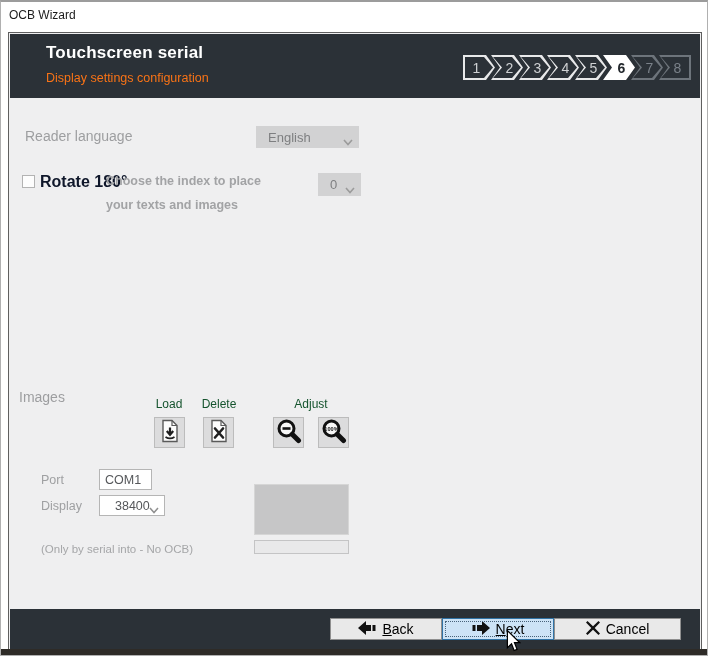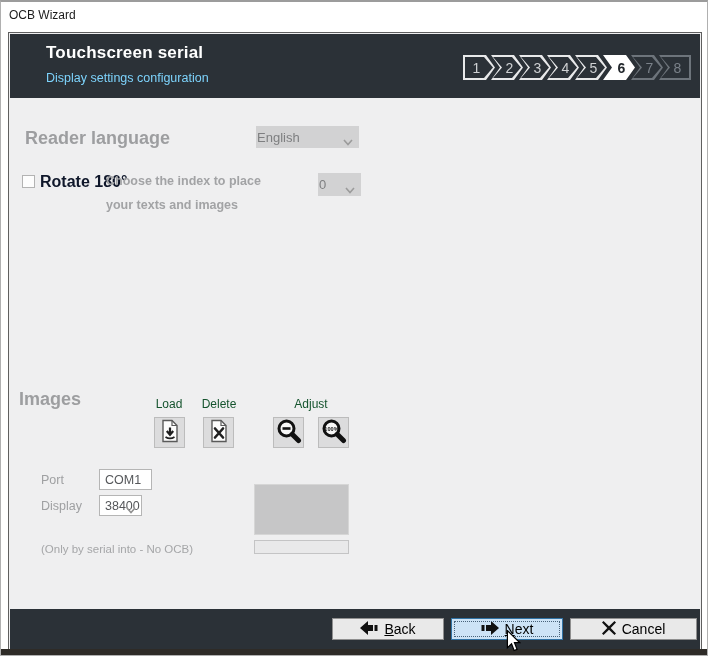--- a/index.html
+++ b/index.html
@@ -30,45 +30,45 @@
   .header {
     position: absolute; top: 1px; left: 1px; right: 1px; height: 64px;
     background: #2b3137;
   }
   .header-title {
     position: absolute; left: 36px; top: 9px;
     color: #ffffff; font-size: 17px; font-weight: bold; letter-spacing: .2px;
   }
   .header-subtitle {
     position: absolute; left: 36px; top: 37px;
-    color: #7dd3fc; font-size: 12.5px;
+    color: #f97316; font-size: 12.5px;
   }
   .steps { position: absolute; right: 9px; top: 21px; display: flex; }
   .chev { position: relative; width: 32px; height: 25px; }
   .chev + .chev { margin-left: -4px; }
   .chev .bg, .chev .fg { clip-path: polygon(0 0, calc(100% - 9px) 0, 100% 50%, calc(100% - 9px) 100%, 0 100%, 9px 50%); }
   .chev.first .bg, .chev.first .fg { clip-path: polygon(0 0, calc(100% - 9px) 0, 100% 50%, calc(100% - 9px) 100%, 0 100%); }
   .chev.last .bg, .chev.last .fg { clip-path: polygon(0 0, 100% 0, 100% 100%, 0 100%, 9px 50%); }
   .chev .bg { position: absolute; inset: 0; background: #e8e9ea; }
   .chev .fg { position: absolute; inset: 2px; background: #2b3137; }
   .chev .num {
     position: absolute; inset: 0; display: flex; align-items: center; justify-content: center;
     padding-left: 5px; font-size: 14px; color: #cfd1d3;
   }
   .chev.first .num { padding-left: 0; padding-right: 5px; }
   .chev.active .bg, .chev.active .fg { background: #ffffff; }
   .chev.active .num { color: #23282d; font-weight: bold; }
   .chev.future .bg { background: #6d747b; }
   .chev.future .num { color: #7b828a; }
 
   
-  .lbl-strong { position: absolute; font-size: 18px; font-weight: bold; color: #9d9ea0; }
+  .lbl-strong { position: absolute; font-size: 14px; font-weight: normal; color: #9d9ea0; }
   .sel-disabled {
     position: absolute; background: #d2d2d3; color: #7e7f81; font-size: 13px;
-    display: flex; align-items: center; padding-left: 1px;
+    display: flex; align-items: center; padding-left: 12px;
   }
   .sel-disabled .dd-arrow { position: absolute; right: 6px; top: 8px; }
   .checkbox {
     position: absolute; left: 13px; top: 142px; width: 13px; height: 13px;
     background: #fdfdfd; border: 1px solid #b3b3b3;
   }
   .rotate-lbl { position: absolute; left: 31px; top: 140px; font-size: 16px; font-weight: bold; color: #0f172a; }
   .index-hint { position: absolute; left: 97px; top: 136px; width: 158px; font-size: 12.5px; font-weight: bold; color: #a2a3a5; line-height: 24px; }
 
   
@@ -80,35 +80,35 @@
   }
 
   
   .ser-lbl { position: absolute; font-size: 12.5px; color: #9fa0a2; }
   .port-input {
     position: absolute; left: 90px; top: 436px; width: 53px; height: 21px;
     border: 1px solid #b5b5b5; background: #fff; color: #55575a; font-size: 12.5px;
     padding-left: 5px; font-family: "Liberation Sans", sans-serif;
   }
   .baud-select {
-    position: absolute; left: 90px; top: 462px; width: 43px; height: 21px;
+    position: absolute; left: 90px; top: 462px; width: 66px; height: 21px;
     border: 1px solid #b5b5b5; background: #fff; color: #55575a; font-size: 12.5px;
-    display: flex; align-items: center; padding-left: 5px;
+    display: flex; align-items: center; padding-left: 15px;
   }
   .baud-select .dd-arrow { position: absolute; right: 5px; top: 7px; }
   .loading-text { position: absolute; left: 32px; top: 488px; font-size: 13px; color: #a5a6a8; }
   .loading-note { position: absolute; left: 32px; top: 510px; font-size: 11.5px; color: #a5a6a8; }
   .gray-box { position: absolute; left: 245px; top: 451px; width: 95px; height: 51px; background: #c6c6c7; border: 1px solid #d6d6d6; }
   .progress-bar { position: absolute; left: 245px; top: 507px; width: 95px; height: 14px; background: #e9e9ea; border: 1px solid #c4c4c5; }
 
   
   .footer {
     position: absolute; left: 1px; right: 1px; bottom: 1px; height: 40px;
     background: #2b3137; display: flex; align-items: center; justify-content: flex-end;
-    gap: 7px; padding-right: 3px;
+    padding-right: 19px;
   }
   .wiz-btn {
     width: 112px; height: 22px; background: #e9e9e9; border: 1px solid #8f8f8f;
     display: flex; align-items: center; justify-content: center; gap: 6px;
     font-size: 14px; color: #000; cursor: pointer; font-family: "Liberation Sans", sans-serif;
   }
   .wiz-btn.cancel { width: 127px; }
   .wiz-btn.next {
     background: #cde3f6; border: 1px solid #3173a5;
     outline: 1px dotted #49637a; outline-offset: -4px;

